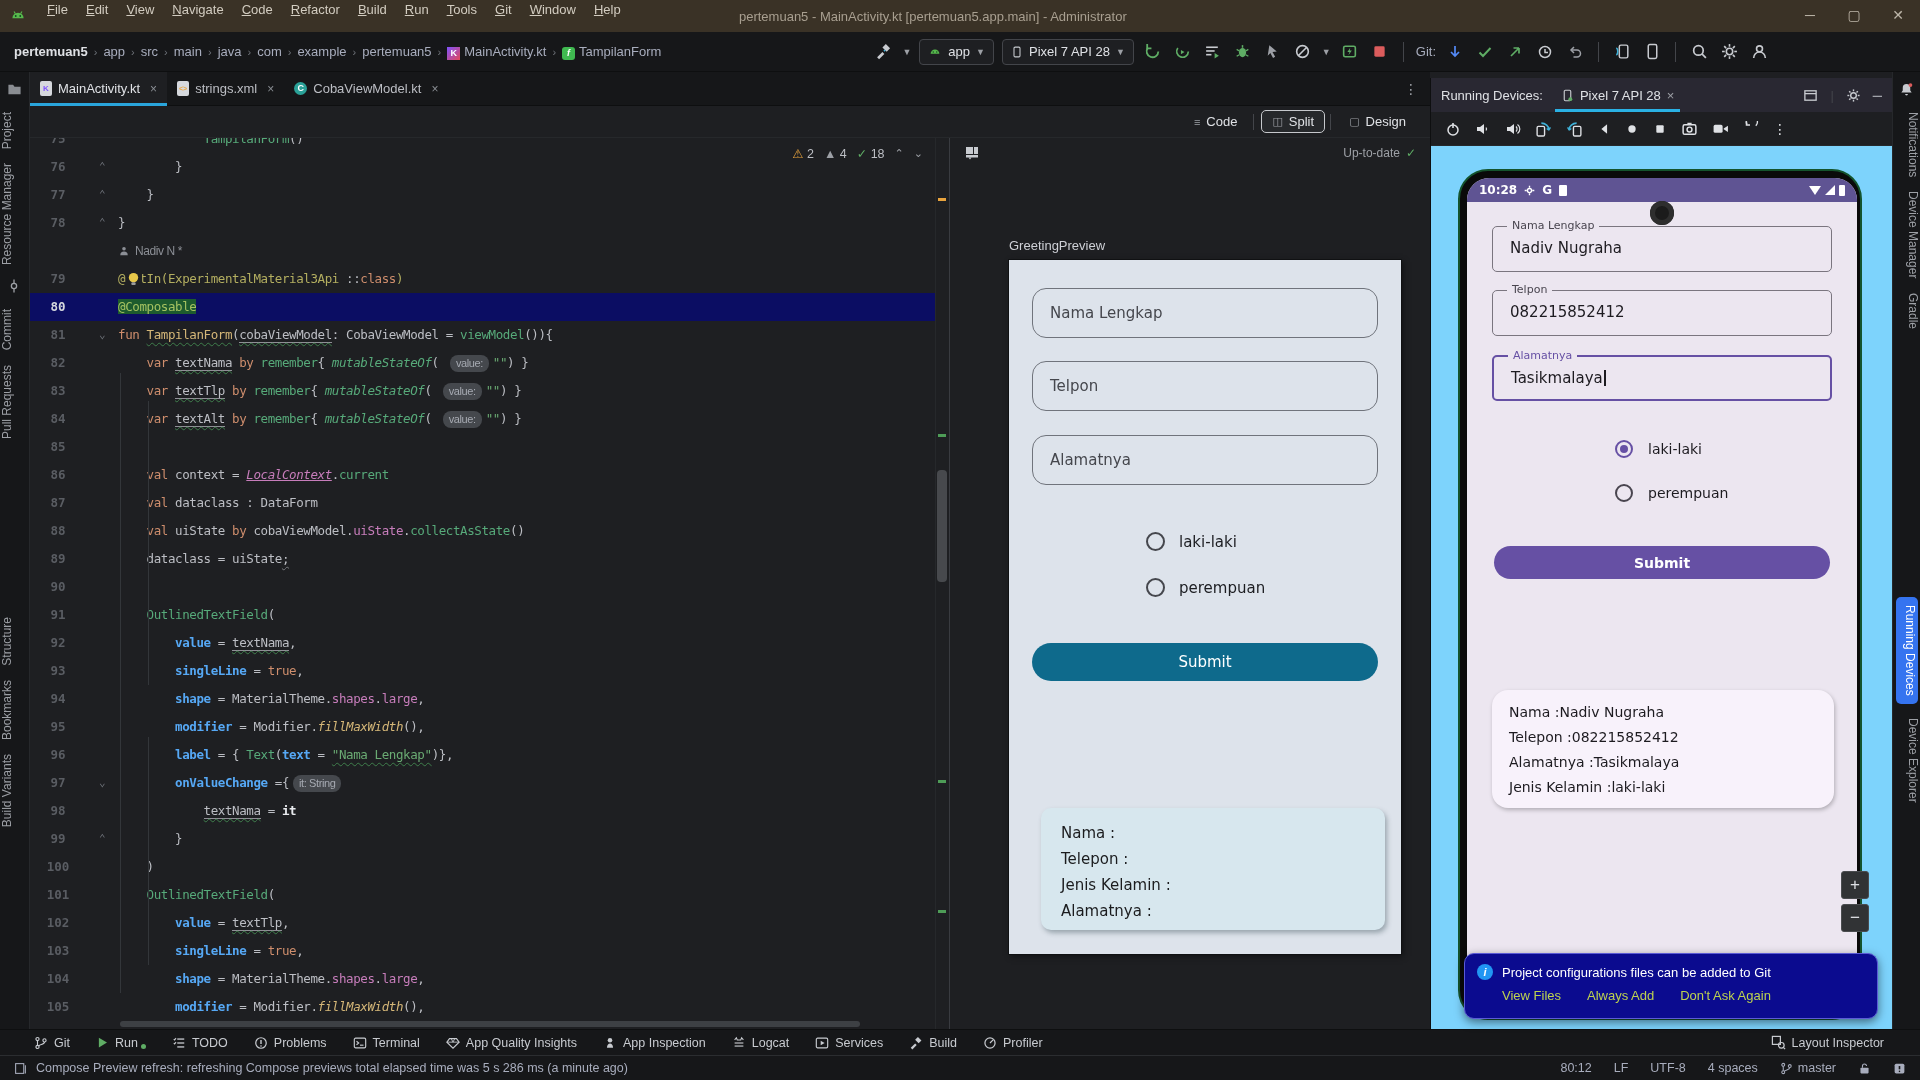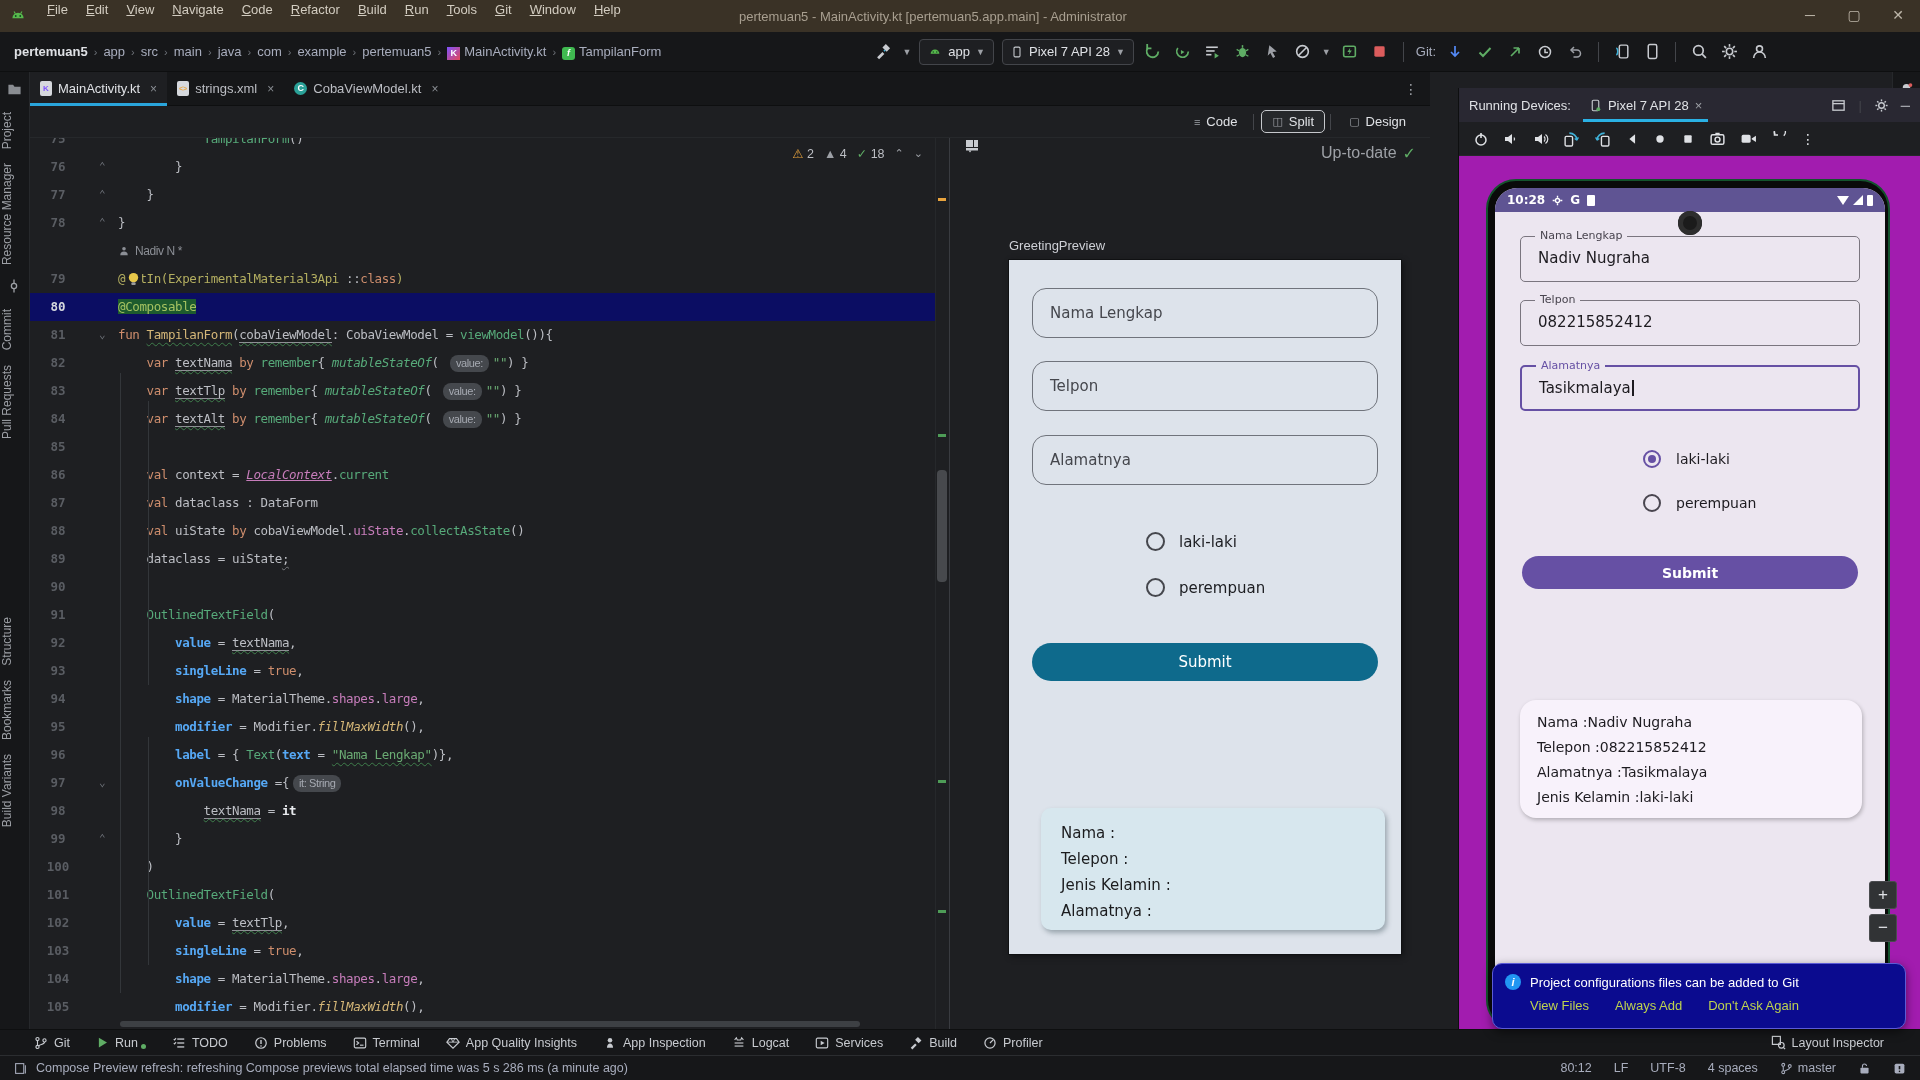--- a/index.html
+++ b/index.html
@@ -106,38 +106,38 @@
   #hscroll { position:absolute; left:90px; bottom:2px; width:740px; height:6px; background:#585b60; border-radius:3px; opacity:.55; }
   
   #inspections { position:absolute; right:26px; top:8px; display:flex; align-items:center; gap:10px;
      color:#bcbec4; font-size:12.5px; }
   #inspections .w { color:#e8a33d; } #inspections .ww { color:#9da0a6; } #inspections .ty { color:#5fad65; }
   #inspections .nav { color:#9da0a6; font-size:11px; }
 
   
   #preview { position:absolute; left:919px; top:66px; width:481px; height:891px; background:#1e1f22;
      border-left:1px solid #393b40; }
-  #preview-minibar { position:absolute; left:0; top:0; width:100%; height:30px; display:flex; 
-     color:#9da0a6; font-size:16px; padding:0 14px; }
+  #preview-minibar { position:absolute; left:0; top:0; width:100%; height:30px; display:flex; align-items:center;
+     color:#9da0a6; font-size:12px; padding:0 14px; }
   #uptodate { margin-left:auto; display:flex; gap:6px; align-items:center; color:#9da0a6; }
   #preview-title { position:absolute; left:59px; top:100px; color:#ced0d6; font-size:13px; }
   #pcard { position:absolute; left:59px; top:122px; width:392px; height:694px; background:#dde3eb;
      box-shadow:0 0 0 1px #101113, 2px 2px 6px #101113; font-family:"DejaVu Sans",sans-serif; }
   .pfield { position:absolute; left:23px; width:346px; height:50px; border:1px solid #70747c; border-radius:14px;
      color:#45474d; font-size:15px; display:flex; align-items:center; padding-left:17px; }
   .pradio { position:absolute; display:flex; align-items:center; gap:14px; color:#1c1d21; font-size:15px; }
   .pradio .ring { width:19px; height:19px; border:2px solid #45474d; border-radius:50%; }
   #psubmit { position:absolute; left:23px; top:383px; width:346px; height:38px; background:#0e6a8c; color:#fff;
      border-radius:19px; display:flex; align-items:center; justify-content:center; font-size:15px; }
   #presult { position:absolute; left:32px; top:548px; width:344px; height:122px; background:#d7e7ee; border-radius:10px;
      box-shadow:2px 3px 5px rgba(70,90,100,.45); color:#1b1c1e; font-size:15px; padding:12px 0 0 20px; }
   #presult div { height:26px; line-height:26px; }
 
   
-  #devices { position:absolute; left:1400px; top:16px; width:462px; height:957px; background:#a21caf; border-left:1px solid #0e0f10;margin-left:28px; }
+  #devices { position:absolute; left:1400px; top:6px; width:462px; height:957px; background:#7dd3fc; border-left:1px solid #0e0f10; }
   #dev-header { position:absolute; left:0; top:0; width:100%; height:34px; background:#292832;
      display:flex; align-items:center; color:#dfe1e5; font-size:13px; padding:0 10px; }
   #dev-tab { display:flex; align-items:center; gap:6px; height:34px; padding:0 10px; position:relative; margin-left:8px; }
   #dev-tab::after { content:""; position:absolute; left:4px; right:4px; bottom:0; height:3px; background:#2ab1e4; }
   #dev-header .hdr-right { margin-left:auto; display:flex; align-items:center; gap:12px; color:#c8cbd0; }
   #dev-toolbar { position:absolute; left:0; top:34px; width:100%; height:34px; background:#1e1f22;
      border-bottom:1px solid #26282b; display:flex; align-items:center; gap:14px; padding-left:14px; color:#dfe1e5; }
   #dev-toolbar .cyan { color:#3fb1d8; }
 
   

